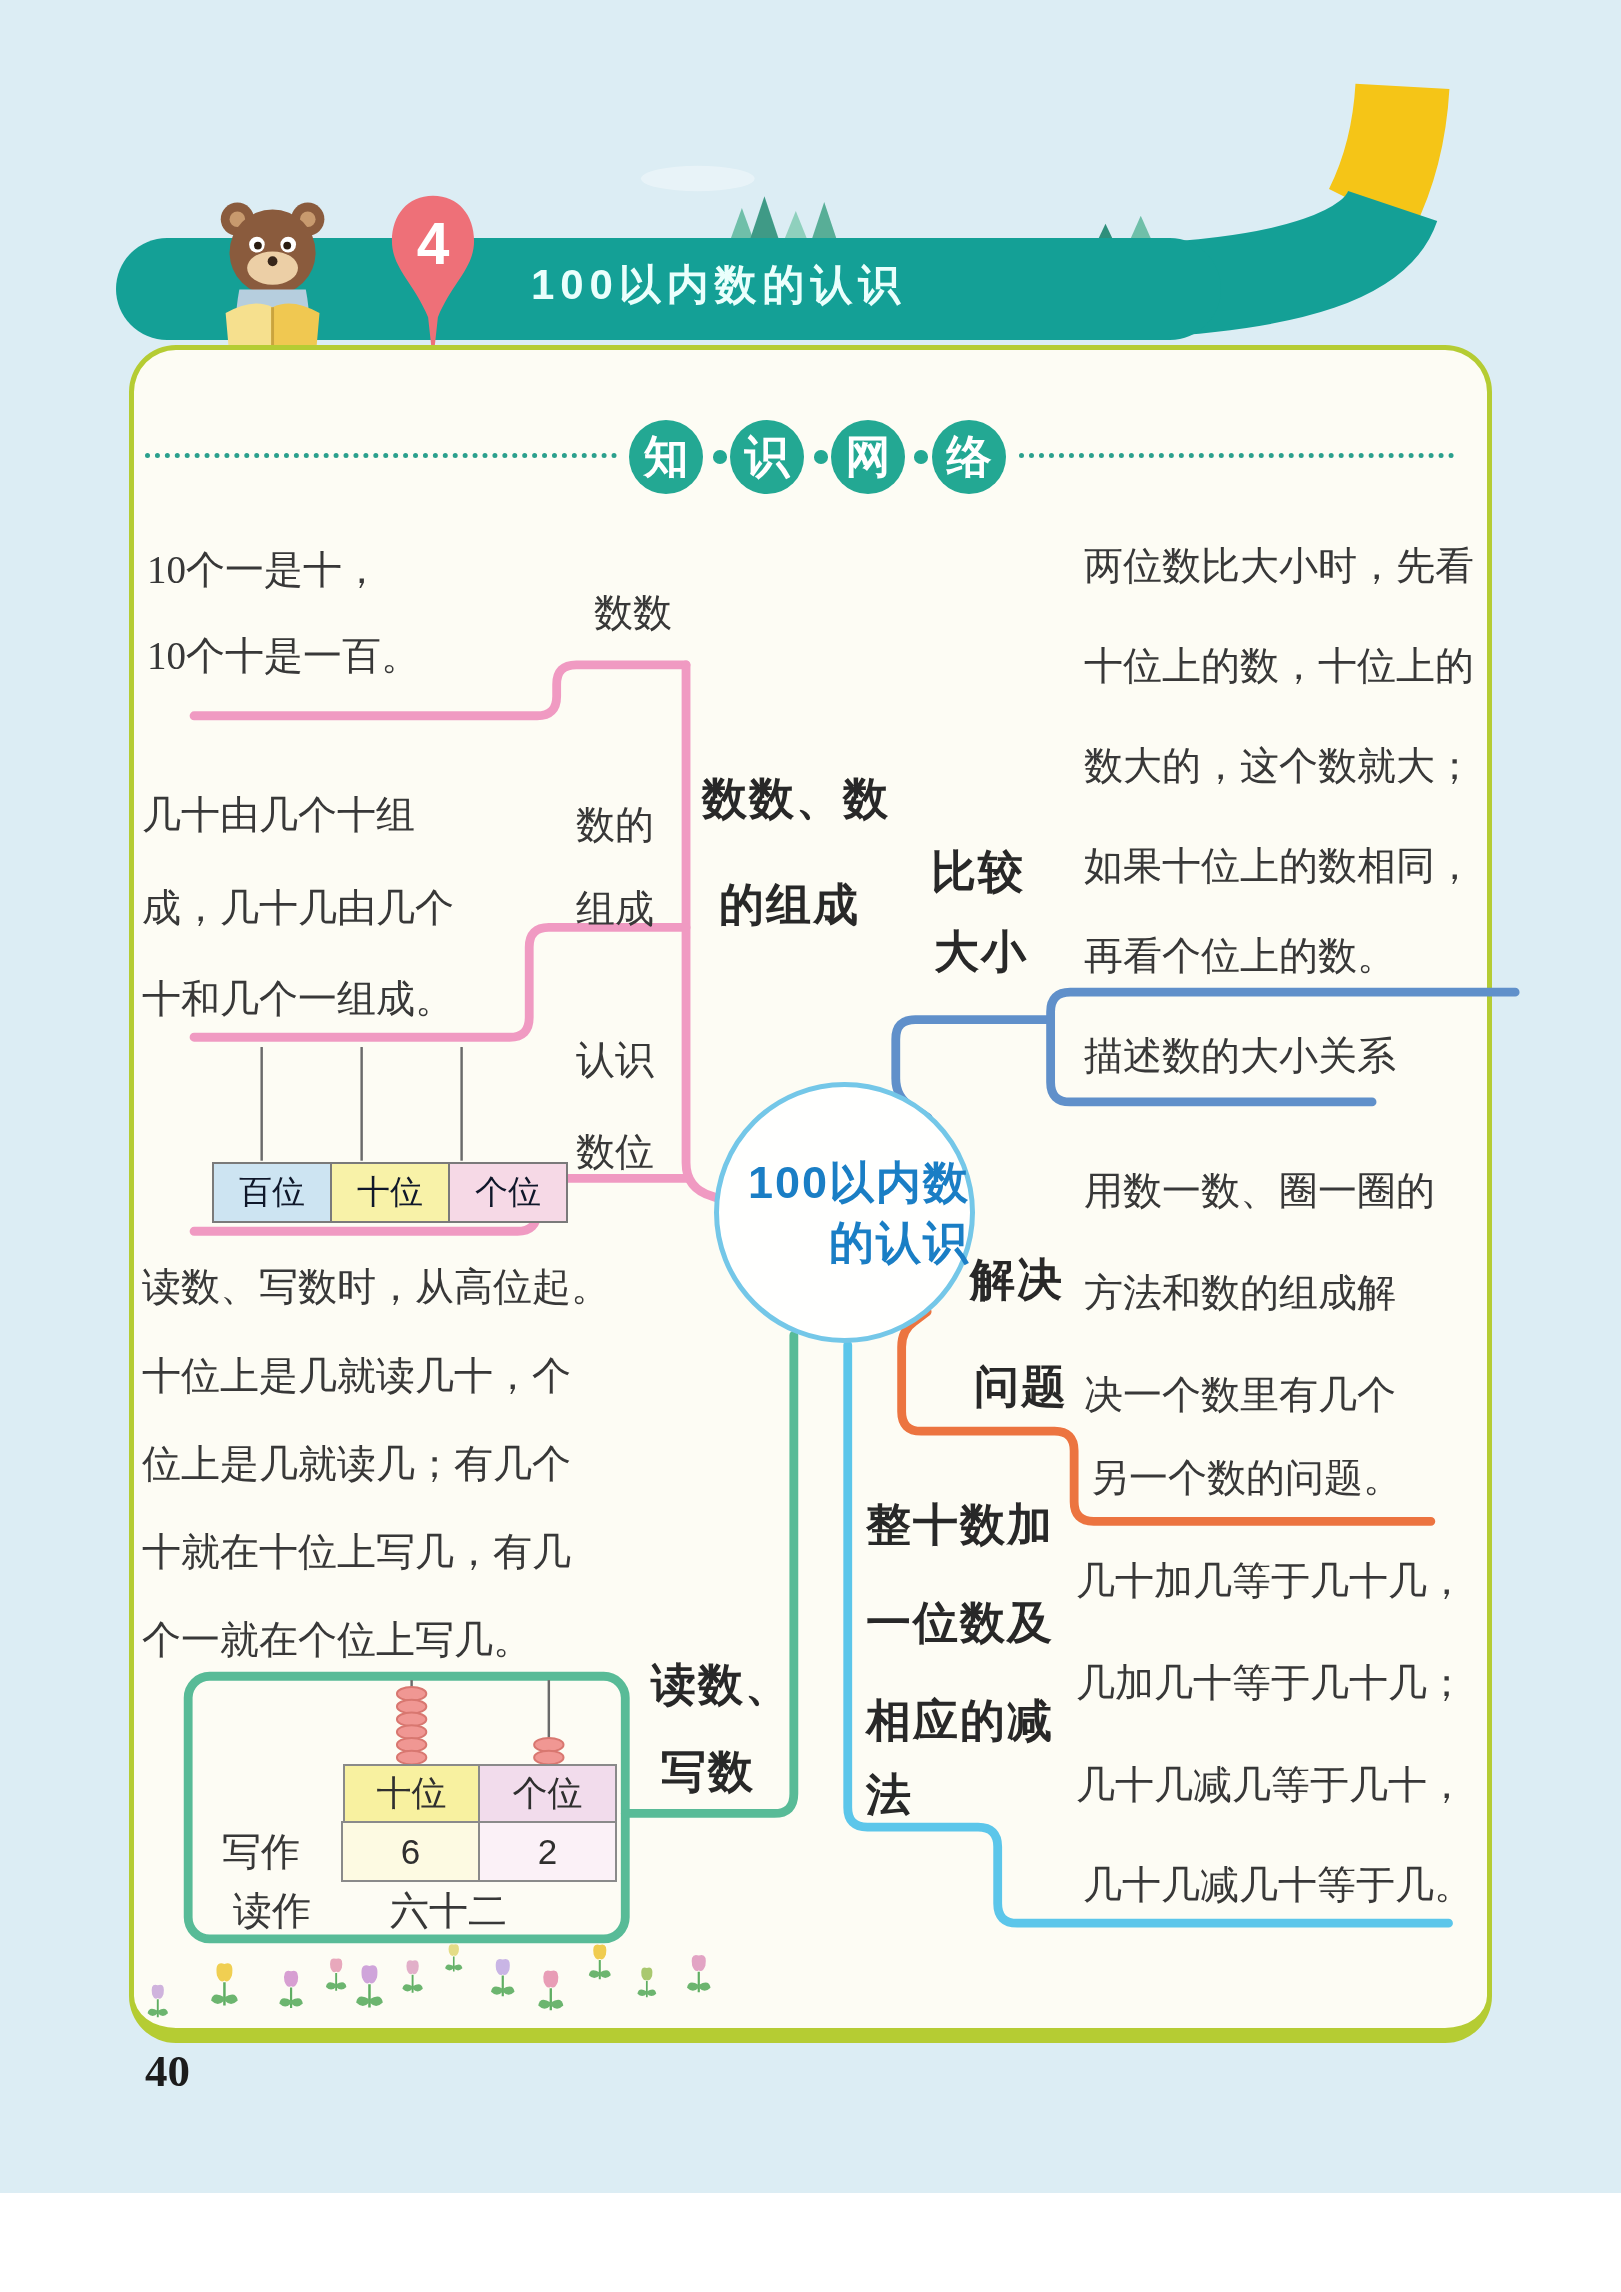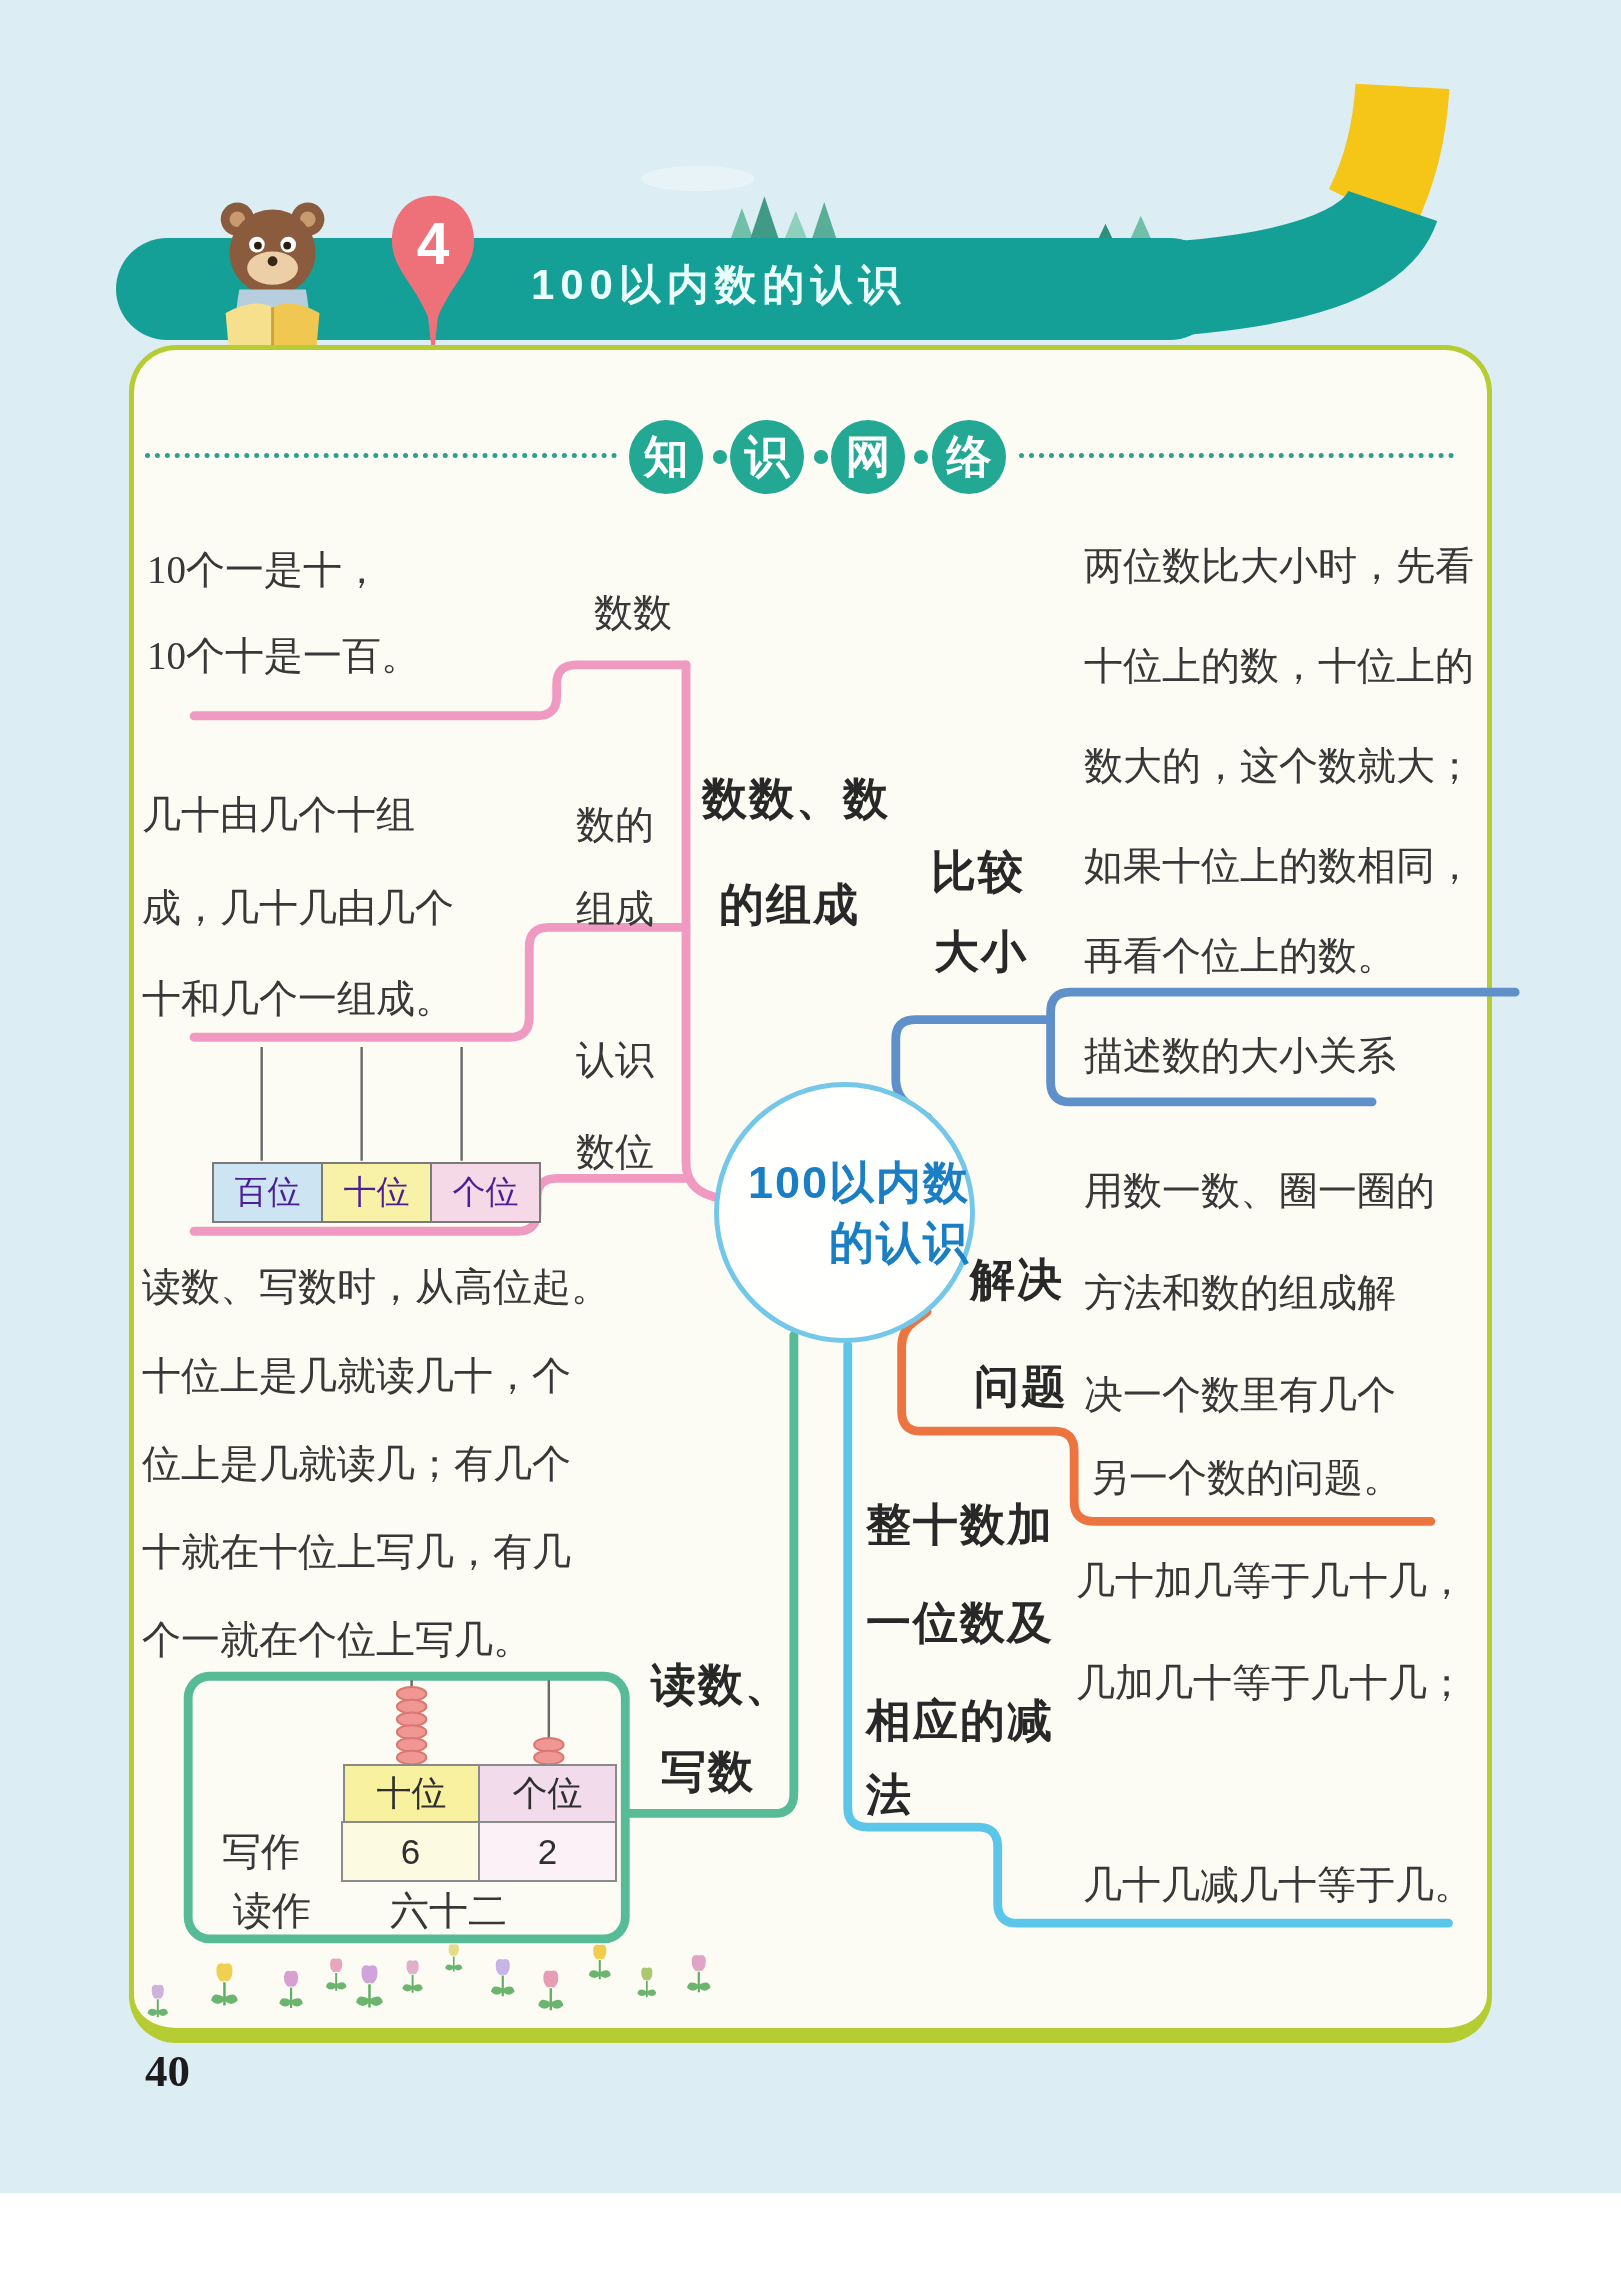--- a/index.html
+++ b/index.html
@@ -25,22 +25,22 @@
   
   .h-circle{position:absolute;top:420px;width:74px;height:74px;border-radius:50%;background:#23a893;color:#fff;
             font-size:45px;font-weight:700;text-align:center;line-height:74px;}
   .h-dot{position:absolute;top:450px;width:13.7px;height:13.7px;border-radius:50%;background:#23a893;}
   .h-dotline{position:absolute;top:453px;border-top:5.9px dotted #2ba08d;height:0;}
   
   .t{position:absolute;font-family:var(--serif);font-size:39px;color:var(--ink);white-space:nowrap;line-height:49px;}
   .b{position:absolute;font-family:var(--sans);font-size:45px;font-weight:700;color:#282828;white-space:nowrap;letter-spacing:2px;line-height:53px;}
   
   .pv-table{position:absolute;left:212px;top:1162px;display:flex;}
-  .pv-cell{width:111px;height:61px;border:2px solid #7a7a7a;margin-left:-2px;box-sizing:border-box;
-           font-family:var(--serif);font-size:33px;color:#4c1d95;display:flex;align-items:center;justify-content:center;}
+  .pv-cell{width:120px;height:61px;border:2px solid #7a7a7a;margin-left:-2px;box-sizing:border-box;
+           font-family:var(--serif);font-size:33px;color:#0f172a;display:flex;align-items:center;justify-content:center;}
   .pv-cell:first-child{margin-left:0;}
   .pv-bai{background:#cde4f2;} .pv-shi{background:#f8f2a8;} .pv-ge{background:#f6d9e6;}
   
   .ex-table{position:absolute;left:343px;top:1764px;display:grid;grid-template-columns:137px 137px;grid-template-rows:59px 59px;}
   .ex-cell{border:2px solid #8a8a8a;margin-left:-2px;margin-top:-2px;box-sizing:border-box;display:flex;align-items:center;justify-content:center;
            font-family:var(--serif);font-size:35px;color:#2f2f2f;}
   .ex-c1{margin-left:0;margin-top:0;} .ex-c2{margin-top:0;}
   .ex-h-shi{background:#f8f1a0;} .ex-h-ge{background:#f2dcec;}
   .ex-v-shi{background:#fdfae2;font-family:var(--sans);} .ex-v-ge{background:#fbf1f7;font-family:var(--sans);}
   
@@ -209,20 +209,21 @@
   <div class="t" style="left:233px;top:1886px;">读作</div>
   <div class="t" style="left:390px;top:1886px;">六十二</div>
 
   <div class="b" style="left:866px;top:1498px;">整十数加</div>
   <div class="b" style="left:866px;top:1596px;">一位数及</div>
   <div class="b" style="left:866px;top:1694px;">相应的减</div>
   <div class="b" style="left:866px;top:1768px;">法</div>
 
   <div class="t" style="left:1076px;top:1556px;">几十加几等于几十几，</div>
   <div class="t" style="left:1076px;top:1658px;">几加几十等于几十几；</div>
+  <div class="t" style="left:1076px;top:1760px;">几十几减几等于几十，</div>
   <div class="t" style="left:1076px;top:1860px;margin-left:7px;">几十几减几十等于几。</div>
 
   <div class="center-circle">
     <span>100以内数</span>
     <span>的认识</span>
   </div>
 
   <svg class="decor-svg" width="1621" height="2293" viewBox="0 0 1654 2339">
     <defs>
       <symbol id="flower" viewBox="0 0 40 64">

